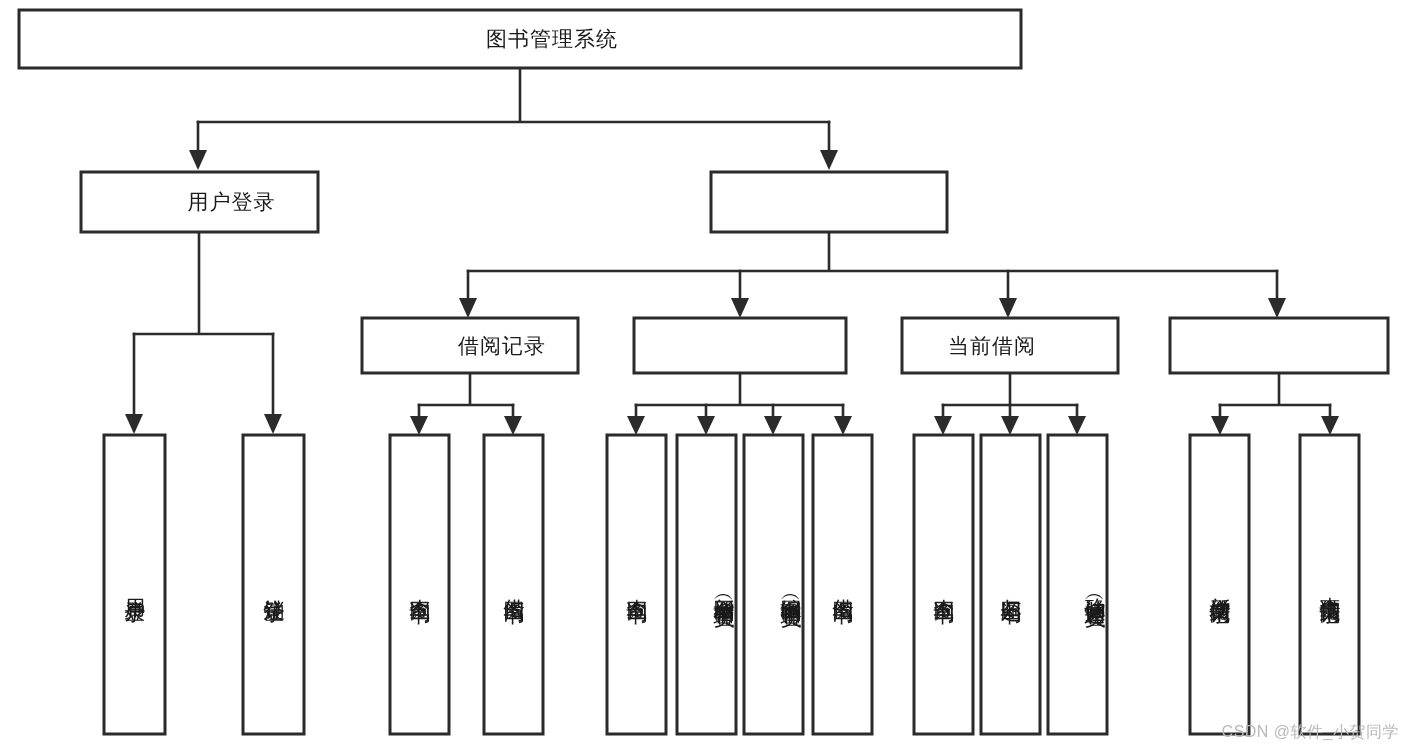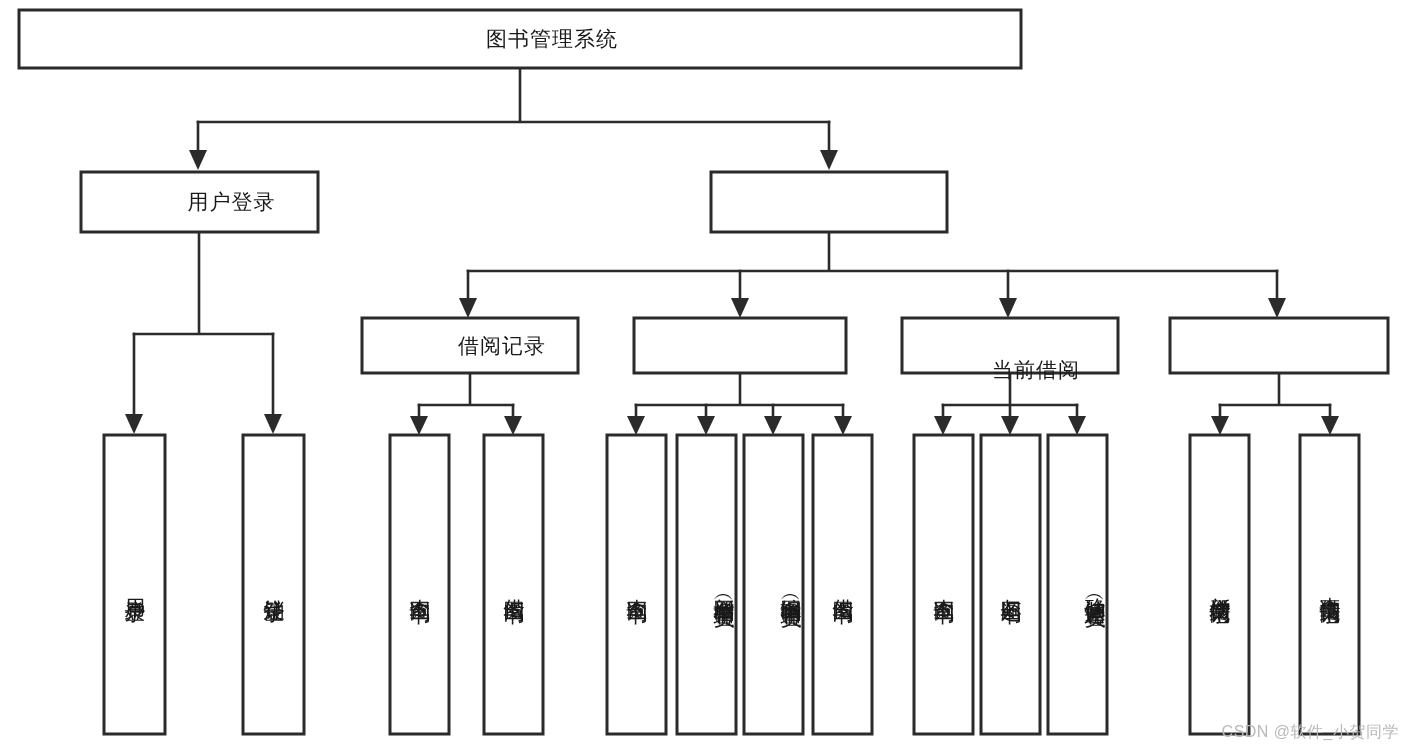--- a/index.html
+++ b/index.html
@@ -176,21 +176,21 @@
       <rect class="node-rect" x="1190" y="435" width="59" height="299"></rect>
       <rect class="node-rect" x="1300" y="435" width="59" height="299"></rect>
     </g>
   </svg>
 
   <div class="hlabel-wrap" style="left:19px; top:10px; width:1002px; height:58px;">图书管理系统</div>
 
   <div class="hlabel-wrap" style="left:81px; top:172px; width:237px; height:60px;">用户登录</div>
 
   <div class="hlabel-wrap" style="left:362px; top:318px; width:216px; height:55px;">借阅记录</div>
-  <div class="hlabel-wrap" style="left:896px; top:318px; width:216px; height:55px;margin-top:24px;">当前借阅</div>
+  <div class="hlabel-wrap" style="left:852px; top:318px; width:216px; height:55px;">当前借阅</div>
 
   <div class="vlabel-wrap" style="left:104px; top:435px; width:61px; height:299px;">用户登录</div>
   <div class="vlabel-wrap" style="left:243px; top:435px; width:61px; height:299px;">注销登录</div>
 
   <div class="vlabel-wrap" style="left:390px; top:435px; width:59px; height:299px;">查询图书</div>
   <div class="vlabel-wrap" style="left:484px; top:435px; width:59px; height:299px;">借阅图书</div>
 
   <div class="vlabel-wrap" style="left:607px; top:435px; width:59px; height:299px;">查询图书</div>
   <div class="vlabel-wrap" style="left:677px; top:435px; width:59px; height:299px; align-items:flex-start; padding-top:6px; box-sizing:border-box;">新增图书（管理员）</div>
   <div class="vlabel-wrap" style="left:744px; top:435px; width:59px; height:299px; align-items:flex-start; padding-top:6px; box-sizing:border-box;">编辑图书（管理员）</div>

